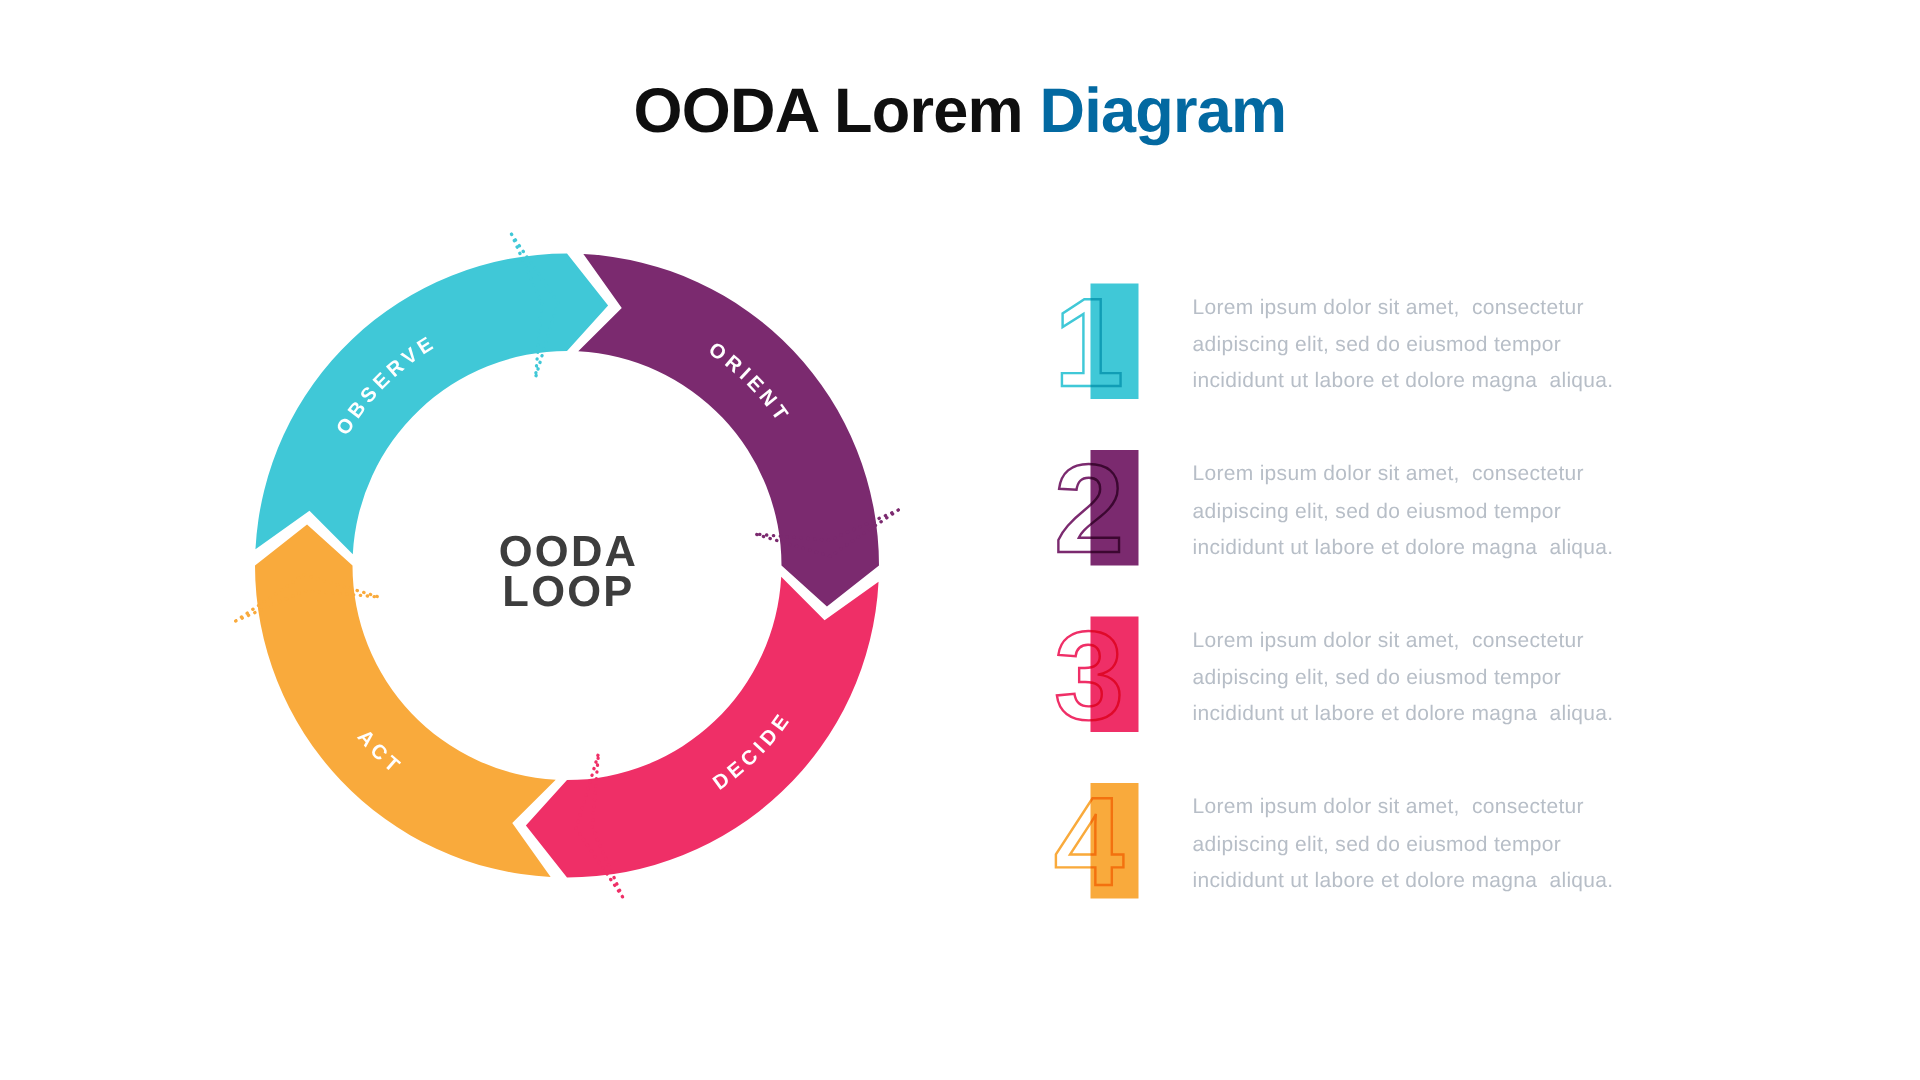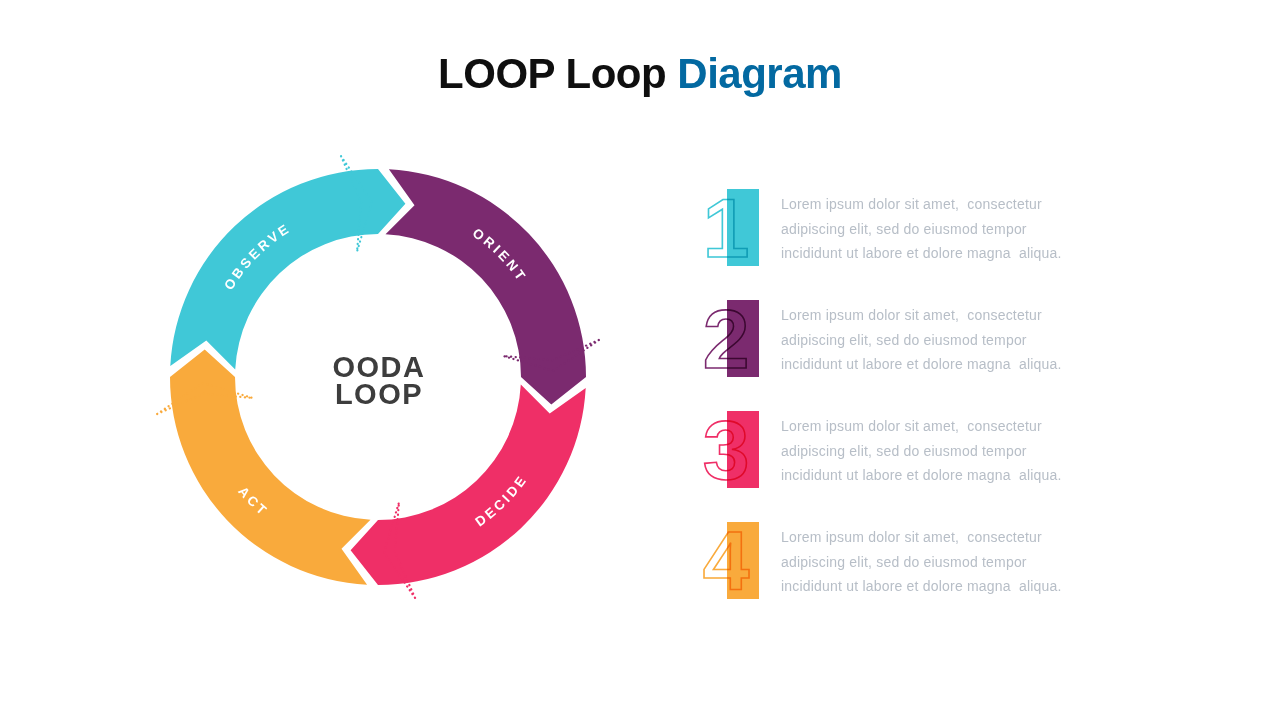--- a/index.html
+++ b/index.html
@@ -37,31 +37,31 @@
   .item { display:flex; align-items:center; margin-bottom:27px; }
   .num-graphic { width:62px; height:84px; flex:0 0 62px; }
   .num-graphic svg { display:block; width:62px; height:84px; overflow:visible; }
   .num-outline-text {
     font-family:"Liberation Sans", sans-serif;
     font-size:84px; font-weight:bold;
     fill:none; stroke-width:1.6;
     mix-blend-mode:multiply;
   }
   .item-text {
-    margin-left:19px;
+    margin-left:33px;
     width:284px;
     font-size:14px; line-height:24.5px;
     color:#b7bec7; letter-spacing:0.2px;
     white-space:pre-wrap;
   }
 </style>
 </head>
 <body>
 
-<h1 class="slide-title"><span class="t-primary">LOOP Loop</span><span class="t-secondary"> Diagram</span></h1>
+<h1 class="slide-title"><span class="t-primary">OODA Lorem</span><span class="t-secondary"> Diagram</span></h1>
 
 <div class="ring-wrap">
   <svg viewBox="0 0 460 460" aria-hidden="true">
     <defs>
       <path id="arcTop" d="M 58 227 A 170 170 0 1 1 398 227 A 170 170 0 1 1 58 227" fill="none"></path>
       <path id="arcBottom" d="M 47 227 A 181 181 0 1 0 409 227 A 181 181 0 1 0 47 227" fill="none"></path>
     </defs>
 
     <path d="M20.3 216.1 A208 208 0 0 1 228 19 L255.4 53.7 L228 84 A143 143 0 0 0 85.2 219.5 L56.3 190.5 Z" fill="#40C8D7"></path>
     <path d="M238.9 19.3 A208 208 0 0 1 436 227 L401.3 254.4 L371 227 A143 143 0 0 0 235.5 84.2 L264.5 55.3 Z" fill="#7B2A6F"></path>

